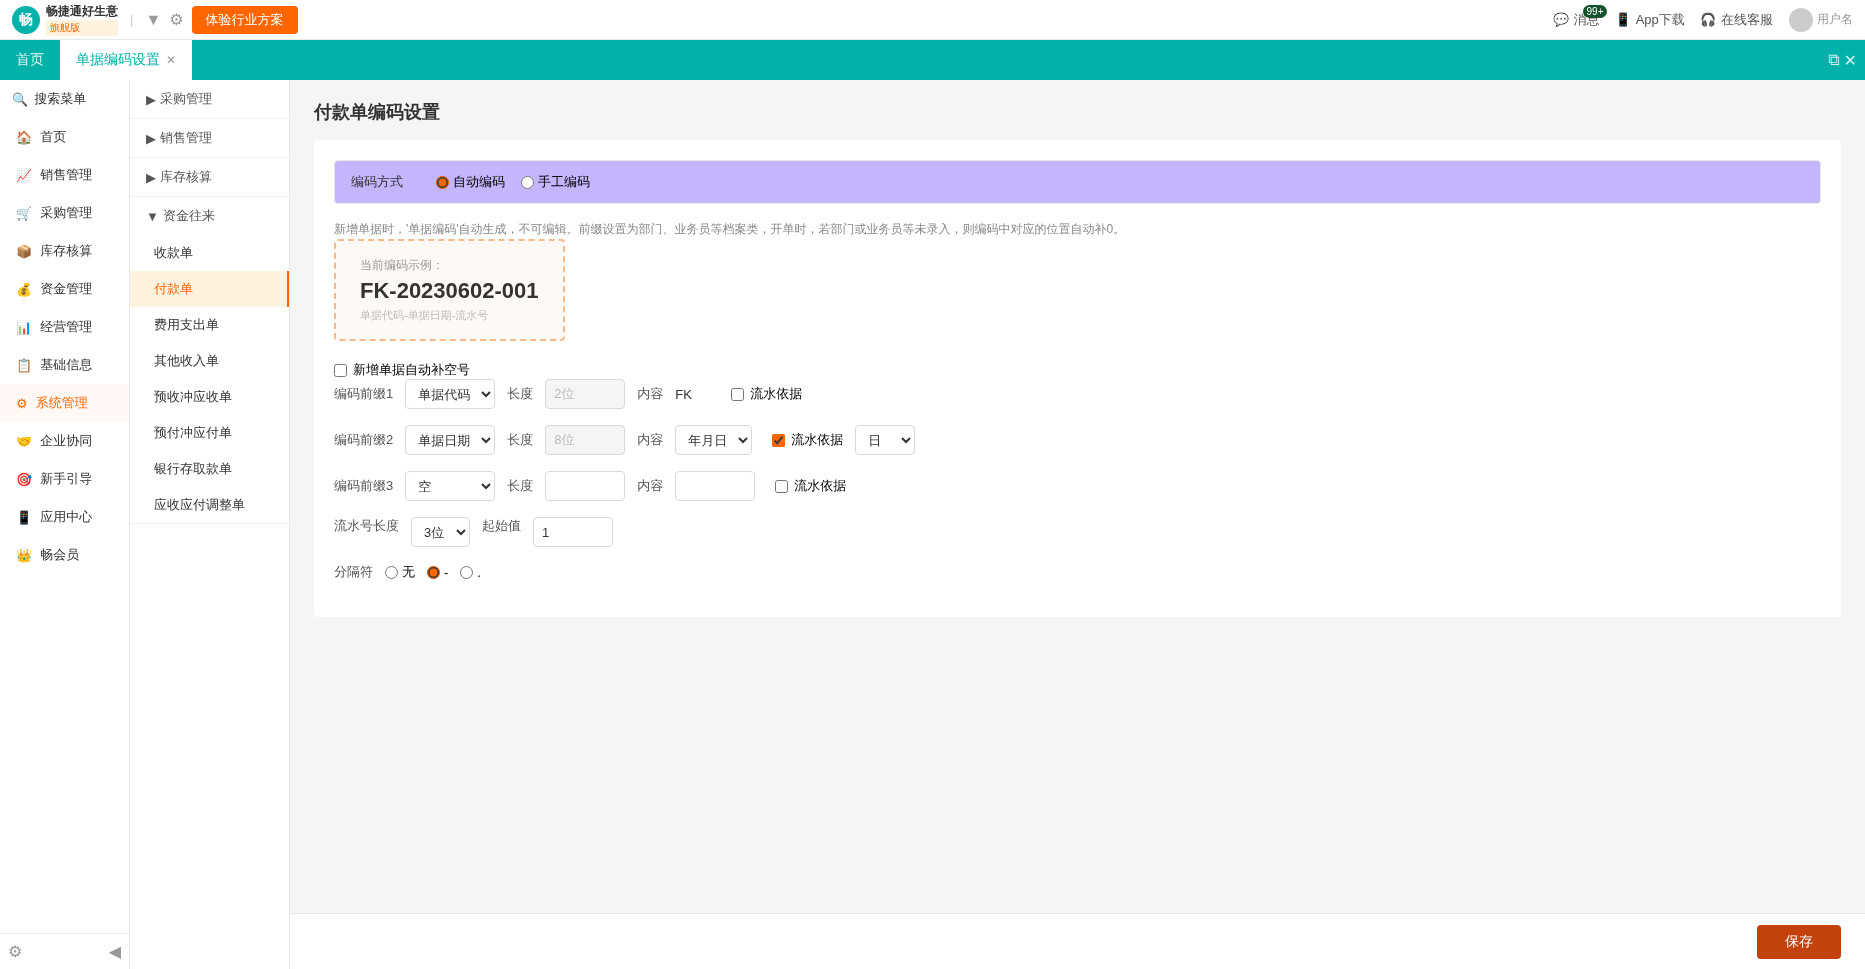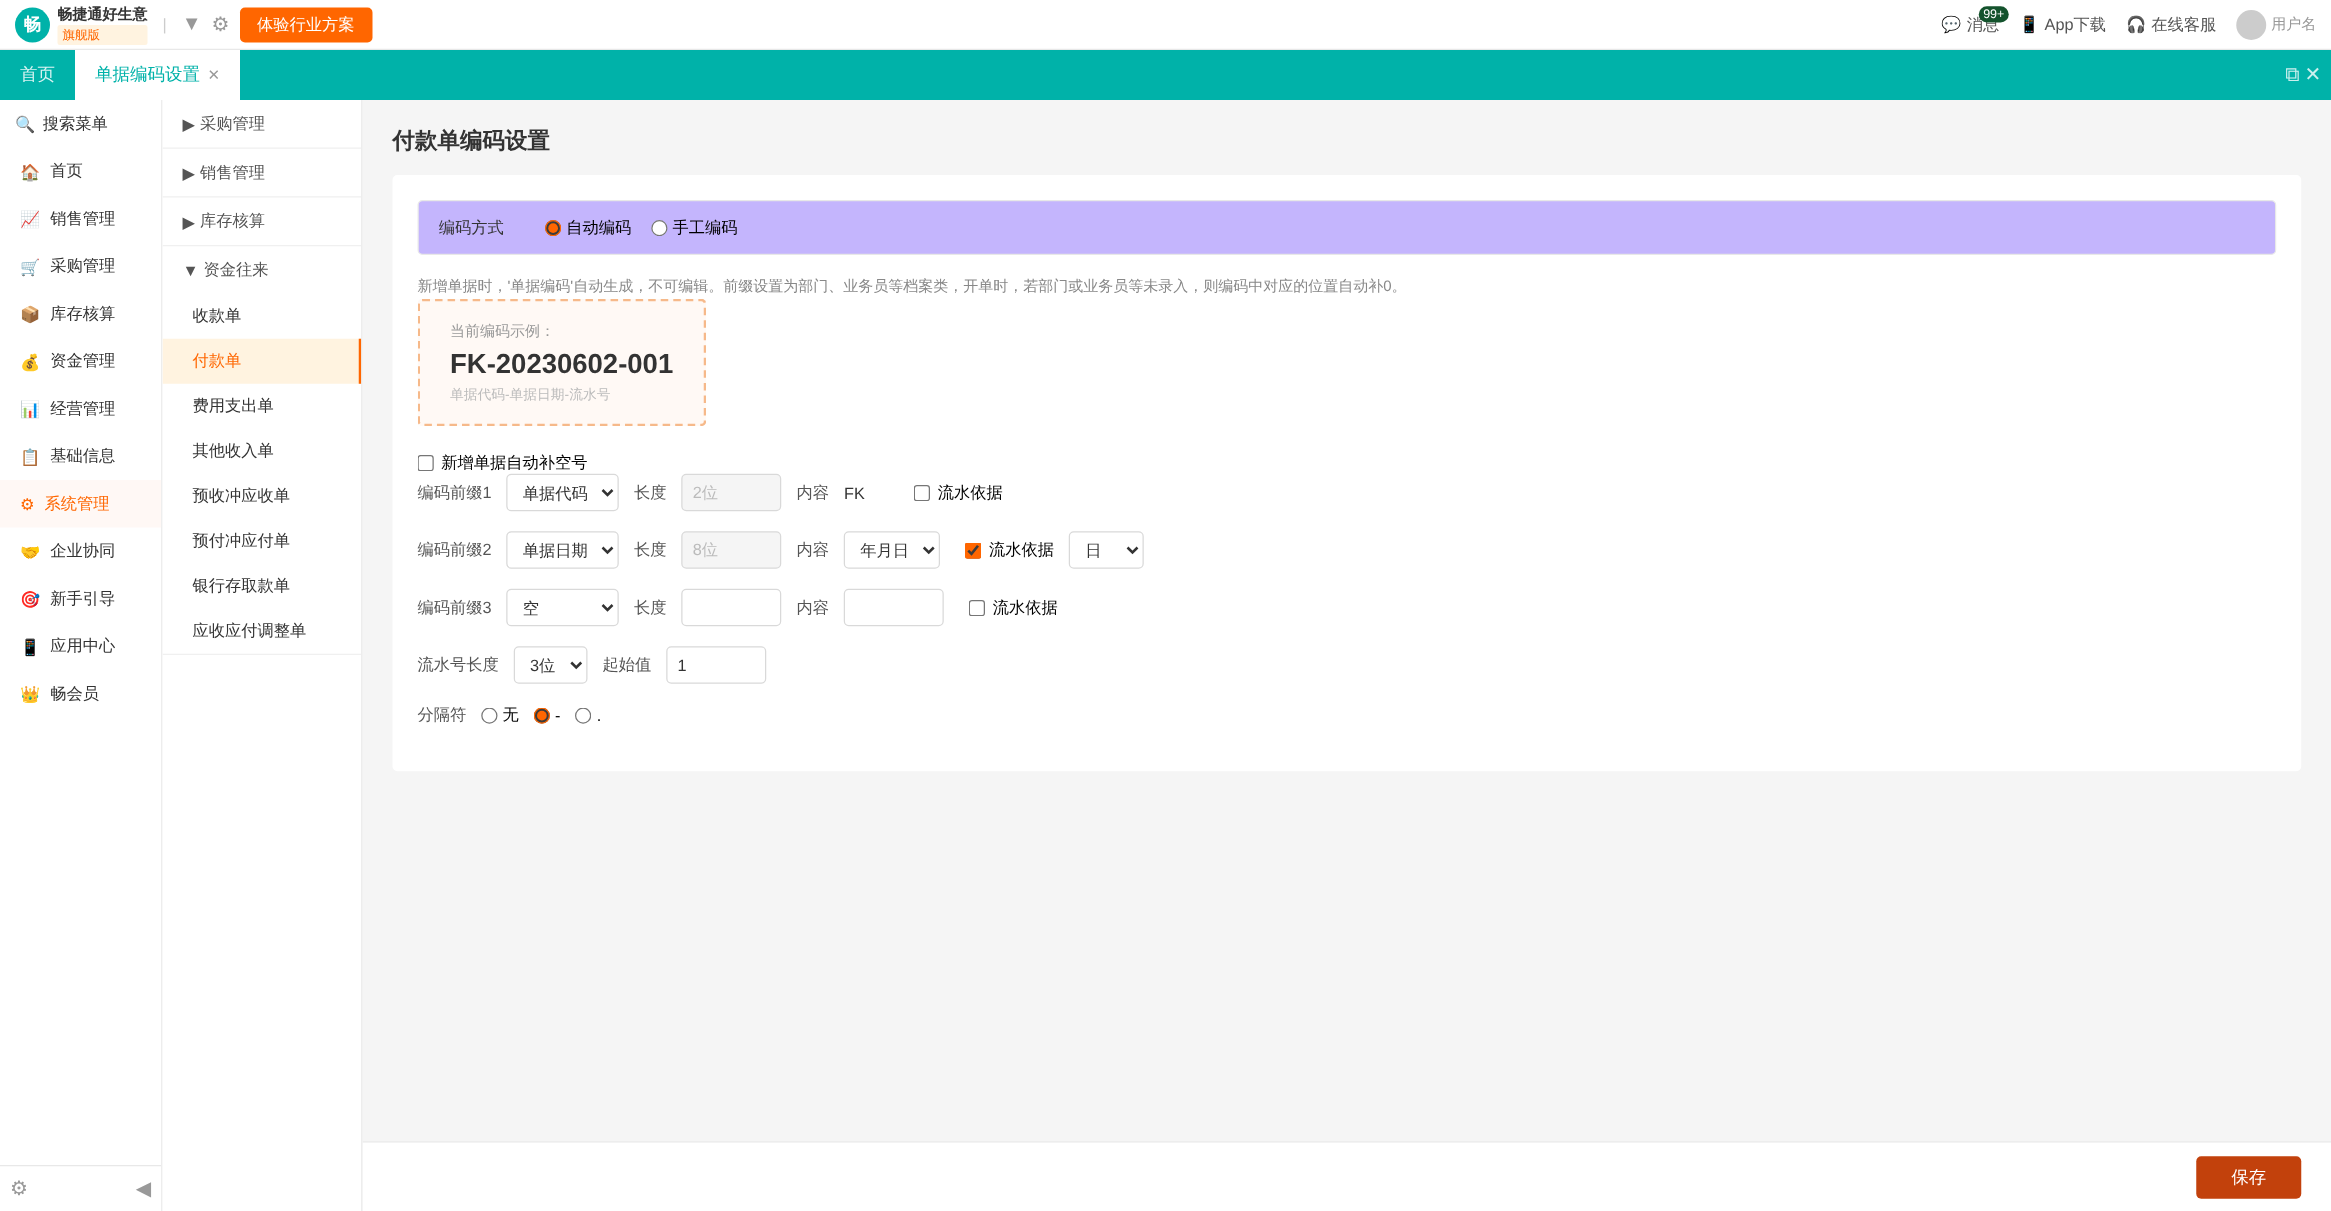--- a/index.html
+++ b/index.html
@@ -60,21 +60,21 @@
     .preview-desc { font-size: 11px; color: #bbb; margin-top: 4px; }
 
     .auto-fill-row { display: flex; align-items: center; gap: 6px; }
     .checkbox-item { display: flex; align-items: center; gap: 6px; cursor: pointer; font-size: 13px; }
 
     .form-row { display: flex; align-items: center; gap: 12px; margin-bottom: 16px; flex-wrap: wrap; }
     .form-label { color: #555; font-size: 13px; min-width: 56px; }
     .length-label { color: #555; font-size: 13px; }
     .content-label { color: #555; font-size: 13px; }
 
-    .serial-row { display: flex; align-items: center; gap: 12px; margin-bottom: 16px; }
+    .serial-row { display: flex; gap: 12px; margin-bottom: 16px; }
     .serial-label { color: #555; font-size: 13px; }
 
     .separator-row { display: flex; align-items: center; gap: 12px; margin-bottom: 16px; }
     .separator-label { color: #555; font-size: 13px; }
 
     .bottom-bar { height: 56px; background: #fff; border-top: 1px solid #e8e8e8; display: flex; align-items: center; justify-content: flex-end; padding: 0 24px; flex-shrink: 0; }
     .btn-save { background: #c2410c; color: white; border: none; padding: 8px 28px; border-radius: 4px; cursor: pointer; font-size: 14px; }
 
     select.native-select { height: 30px; border: 1px solid #d9d9d9; border-radius: 4px; padding: 0 8px; font-size: 13px; color: #333; background: #fff; cursor: pointer; }
     input.native-input { height: 30px; border: 1px solid #d9d9d9; border-radius: 4px; padding: 0 8px; font-size: 13px; color: #333; background: #fff; width: 80px; }

